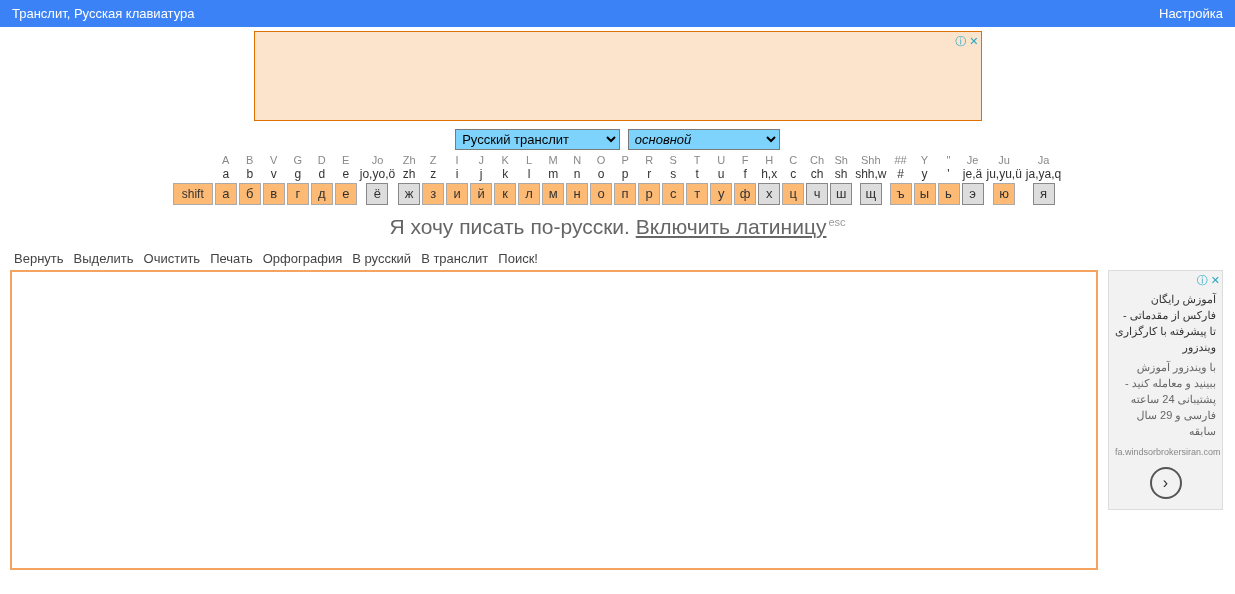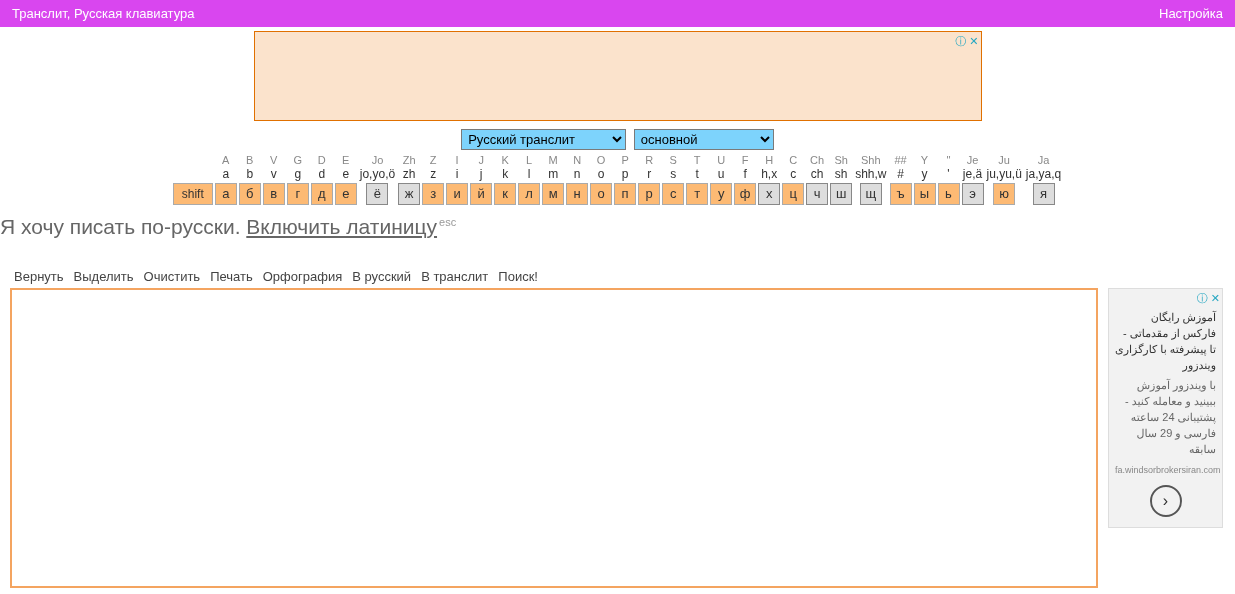--- a/index.html
+++ b/index.html
@@ -1,33 +1,33 @@
 <!DOCTYPE html>
 <html><head>
 <meta charset="utf-8">
 <style>
 * { box-sizing: border-box; margin: 0; padding: 0; }
 body { font-family: Arial, sans-serif; font-size: 13px; background: #fff; width: 1235px; }
-.topbar { background: #d946ef; color: #fff; padding: 6px 12px; display: flex; justify-content: space-between; font-size: 13px; }
+.topbar { background: #3b82f6; color: #fff; padding: 6px 12px; display: flex; justify-content: space-between; font-size: 13px; }
 .topbar a { color: #fff; text-decoration: none; cursor: pointer; }
 .ad-banner { width: 728px; height: 90px; margin: 4px auto; border: 1px solid #e07000; background: #fbe3cc; position: relative; }
 .ad-close { position: absolute; top: 2px; right: 2px; font-size: 11px; color: #25a7c2; }
 .ad-close .i { color: #25a7c2; }
 .selectors { text-align: center; margin: 8px 0 4px; }
 .selectors select { font-size: 13px; padding: 1px 2px; margin: 0 2px; border: 1px solid #7a7a7a; background: #7dd3fc; }
 .selectors select:first-child { width: 165px; }
-.selectors select:last-child { width: 140px; }
+.selectors select:last-child { width: 152px; font-style: italic; }
 .kb-table { margin: 0 auto; border-collapse: separate; border-spacing: 0; }
 .kb-table td { text-align: center; padding: 0 1px; }
 .hint-row td { font-size: 11px; color: #888; line-height: 13px; padding: 0 2px; }
 .lat-row td { font-size: 12px; color: #333; padding: 0 2px 2px; }
 .key { display: inline-block; min-width: 22px; height: 22px; line-height: 20px; border: 1px solid #aaa; background: #fdba74; font-size: 13px; color: #333; cursor: pointer; padding: 0 4px; }
 .key.dark { background: #ddd; border-color: #888; }
 .shift-key { min-width: 40px; font-size: 12px; }
-.toggle-line { margin: 10px 0 30px; font-size: 21px; color: #666; }
+.toggle-line { text-align: center; margin: 10px 0 12px; font-size: 21px; color: #666; }
 .toggle-line .link { text-decoration: underline; color: #666; cursor: pointer; }
 .toggle-line .esc { font-size: 11px; vertical-align: super; color: #999; margin-left: 2px; }
 .toolbar { padding: 0 0 0 14px; margin-bottom: 4px; }
 .toolbar span { color: #444; font-size: 13px; margin-right: 10px; cursor: pointer; }
 .main-row { display: flex; padding: 0 12px 0 10px; gap: 10px; }
 .textarea { flex: 1; height: 300px; border: 2px solid #f4a460; resize: none; font-family: Arial; font-size: 14px; padding: 4px; outline: none; }
 .side-ad { width: 115px; height: 240px; background: #f2f2f2; border: 1px solid #ddd; position: relative; padding: 6px; font-size: 11px; color: #555; text-align: right; direction: rtl; }
 .side-ad .close { position: absolute; top: 2px; right: 2px; font-size: 11px; color: #25a7c2; direction: ltr; }
 .side-ad .txt1 { margin-top: 14px; line-height: 16px; color: #333; }
 .side-ad .txt2 { margin-top: 4px; line-height: 16px; color: #666; }

